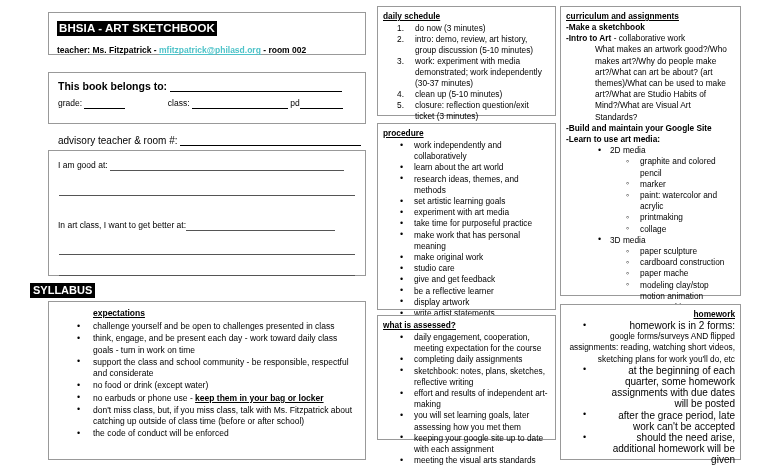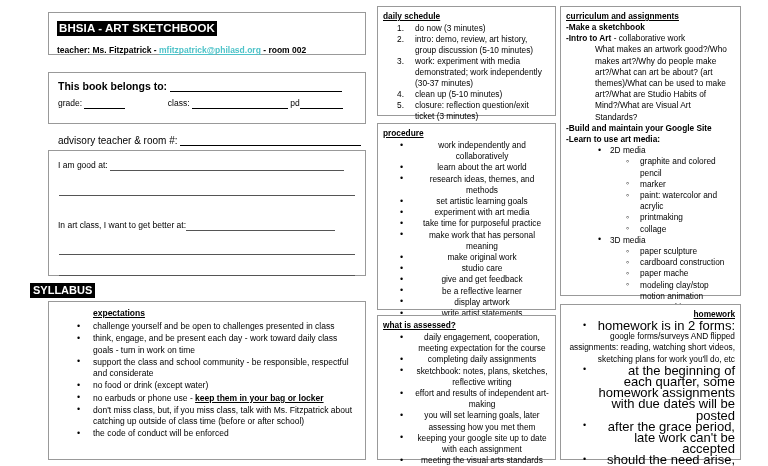--- a/index.html
+++ b/index.html
@@ -185,38 +185,37 @@
   }
 
   #procedure-box {
     left: 377px; top: 123px; width: 179px; height: 187px;
     padding: 4px 5px 0 5px;
   }
   ul.bul2 {
     list-style: none;
     margin: 1px 0 0 0;
     padding: 0;
-    text-align: center;
   }
   ul.bul2 > li {
     position: relative;
     font-size: 8.3px;
     line-height: 11.2px;
     padding-left: 31px;
   }
   ul.bul2 > li::before {
     content: "\2022";
     position: absolute;
     left: 17px;
     top: -0.5px;
     font-size: 9px;
   }
 
   #assessed-box {
-    left: 377px; top: 315px; width: 179px; height: 145px;
+    left: 377px; top: 315px; width: 179px; height: 125px;
     padding: 4px 5px 0 5px;
   }
 
   
   #curriculum-box {
     left: 560px; top: 6px; width: 181px; height: 290px;
     padding: 4px 5px 12px 5px;
   }
   .cur-line-b {
     font-size: 8.3px;
@@ -275,21 +274,21 @@
     font-size: 8.3px;
     line-height: 11.2px;
   }
   ul.hwb {
     list-style: none;
     margin: 0;
     padding: 0;
   }
   ul.hwb > li {
     position: relative;
-    font-size: 13px;
+    font-size: 10px;
     line-height: 11.2px;
     padding-left: 31px;
   }
   ul.hwb > li::before {
     content: "\2022";
     position: absolute;
     left: 17px;
     top: -0.5px;
     font-size: 9px;
   }

